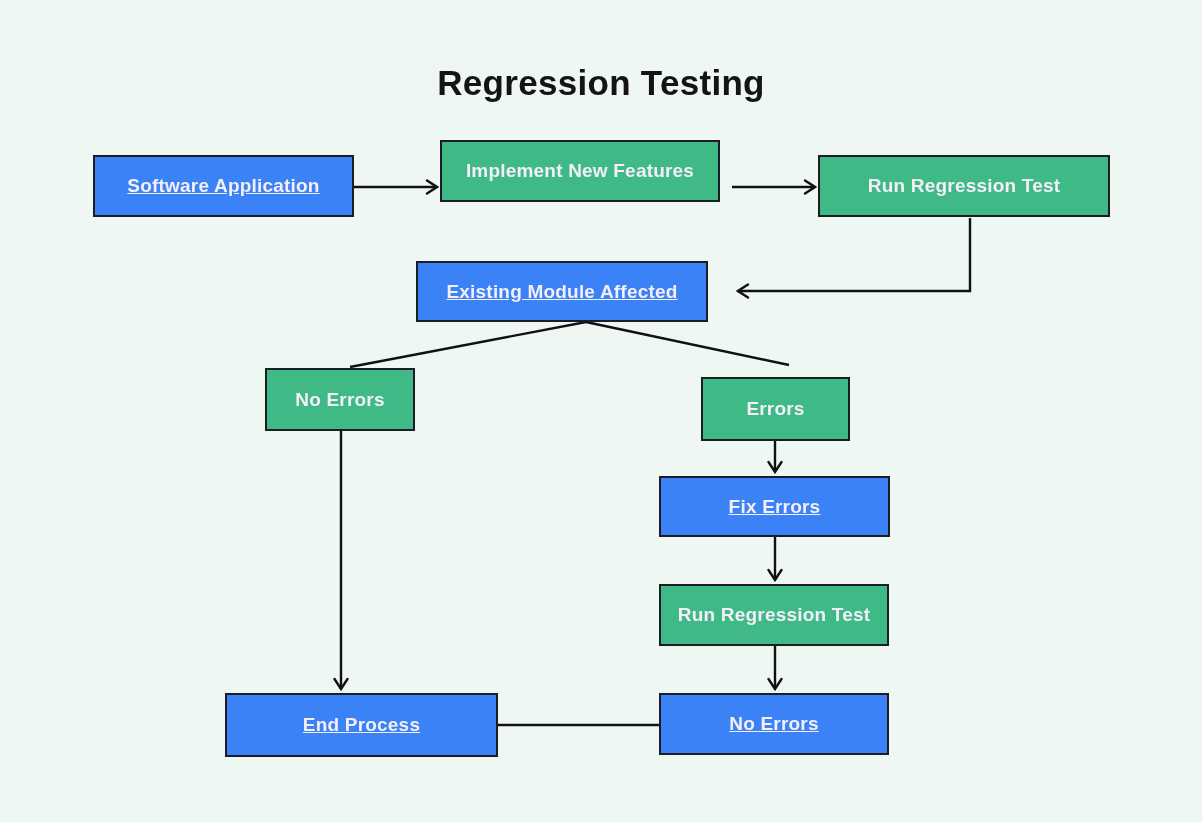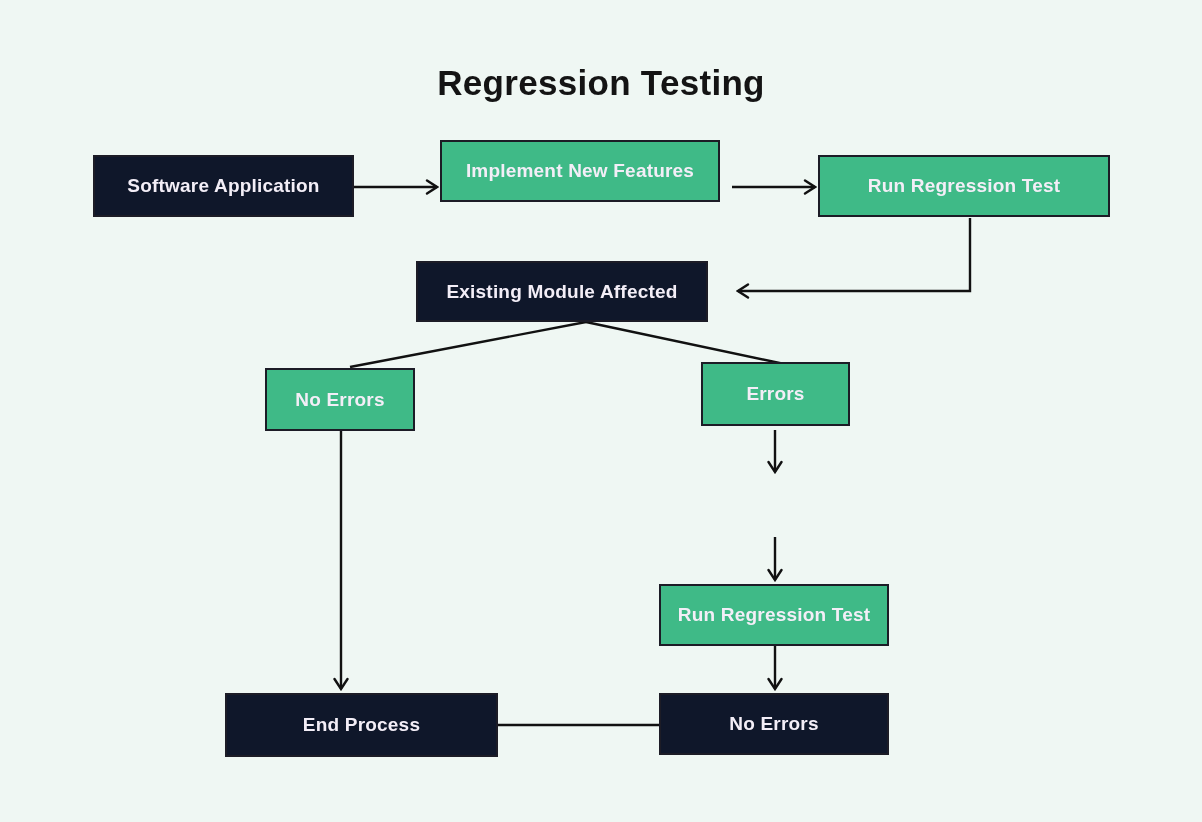--- a/index.html
+++ b/index.html
@@ -34,21 +34,21 @@
     display: flex;
     align-items: center;
     justify-content: center;
     border: 2.5px solid #1c1c26;
     color: #f3eef7;
     font-size: 19px;
     font-weight: 700;
     letter-spacing: 0.2px;
     text-align: center;
   }
-  .node.purple { background: #0f172a; }
+  .node.purple { background: #3b82f6; text-decoration: underline; }
   .node.green  { background: #3fba87; }
 </style>
 </head>
 <body>
 
 <div class="canvas">
 
   <div class="diagram-title">Regression Testing</div>
 
   <svg class="connectors" viewBox="0 0 1202 822" xmlns="http://www.w3.org/2000/svg">
@@ -82,24 +82,27 @@
   </div>
 
   <div class="node purple" style="left:416px; top:261px; width:292px; height:61px;">
     <span>Existing Module Affected</span>
   </div>
 
   <div class="node green" style="left:265px; top:368px; width:150px; height:63px;">
     <span>No Errors</span>
   </div>
 
-  <div class="node green" style="left:701px; top:362px; width:149px; height:64px;">
+  <div class="node green" style="left:701px; top:377px; width:149px; height:64px;">
     <span>Errors</span>
   </div>
 
+  <div class="node purple" style="left:659px; top:476px; width:231px; height:61px;">
+    <span>Fix Errors</span>
+  </div>
 
   <div class="node green" style="left:659px; top:584px; width:230px; height:62px;">
     <span>Run Regression Test</span>
   </div>
 
   <div class="node purple" style="left:659px; top:693px; width:230px; height:62px;">
     <span>No Errors</span>
   </div>
 
   <div class="node purple" style="left:225px; top:693px; width:273px; height:64px;">

